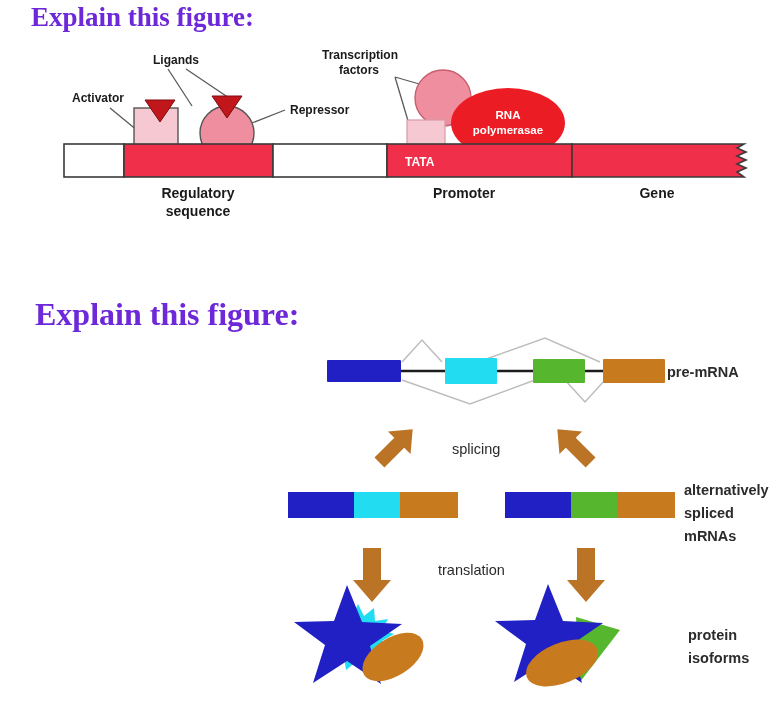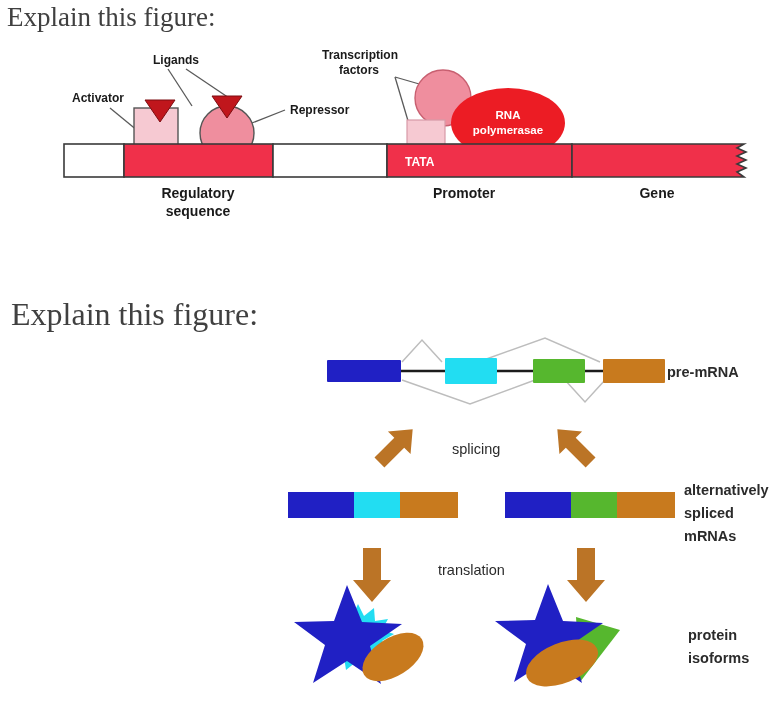--- a/index.html
+++ b/index.html
@@ -9,24 +9,25 @@
   }
   body {
     width: 779px;
     height: 725px;
     position: relative;
     overflow: hidden;
     font-family: "Liberation Sans", sans-serif;
   }
   .prompt-title {
     position: absolute;
-    color: #404040;
+    color: #6d28d9;
     font-family: "Liberation Serif", serif;
-    font-weight: 400;
+    font-weight: 700;
     white-space: nowrap;
+    margin-left: 24px;
   }
   #prompt-1 { left: 7px;  top: 2px;   font-size: 27px; }
   #prompt-2 { left: 11px; top: 296px; font-size: 32px; }
 
   .figure-panel {
     position: absolute;
   }
   #figure-gene-regulation {
     left: 0px; top: 38px; width: 779px; height: 190px;
   }

